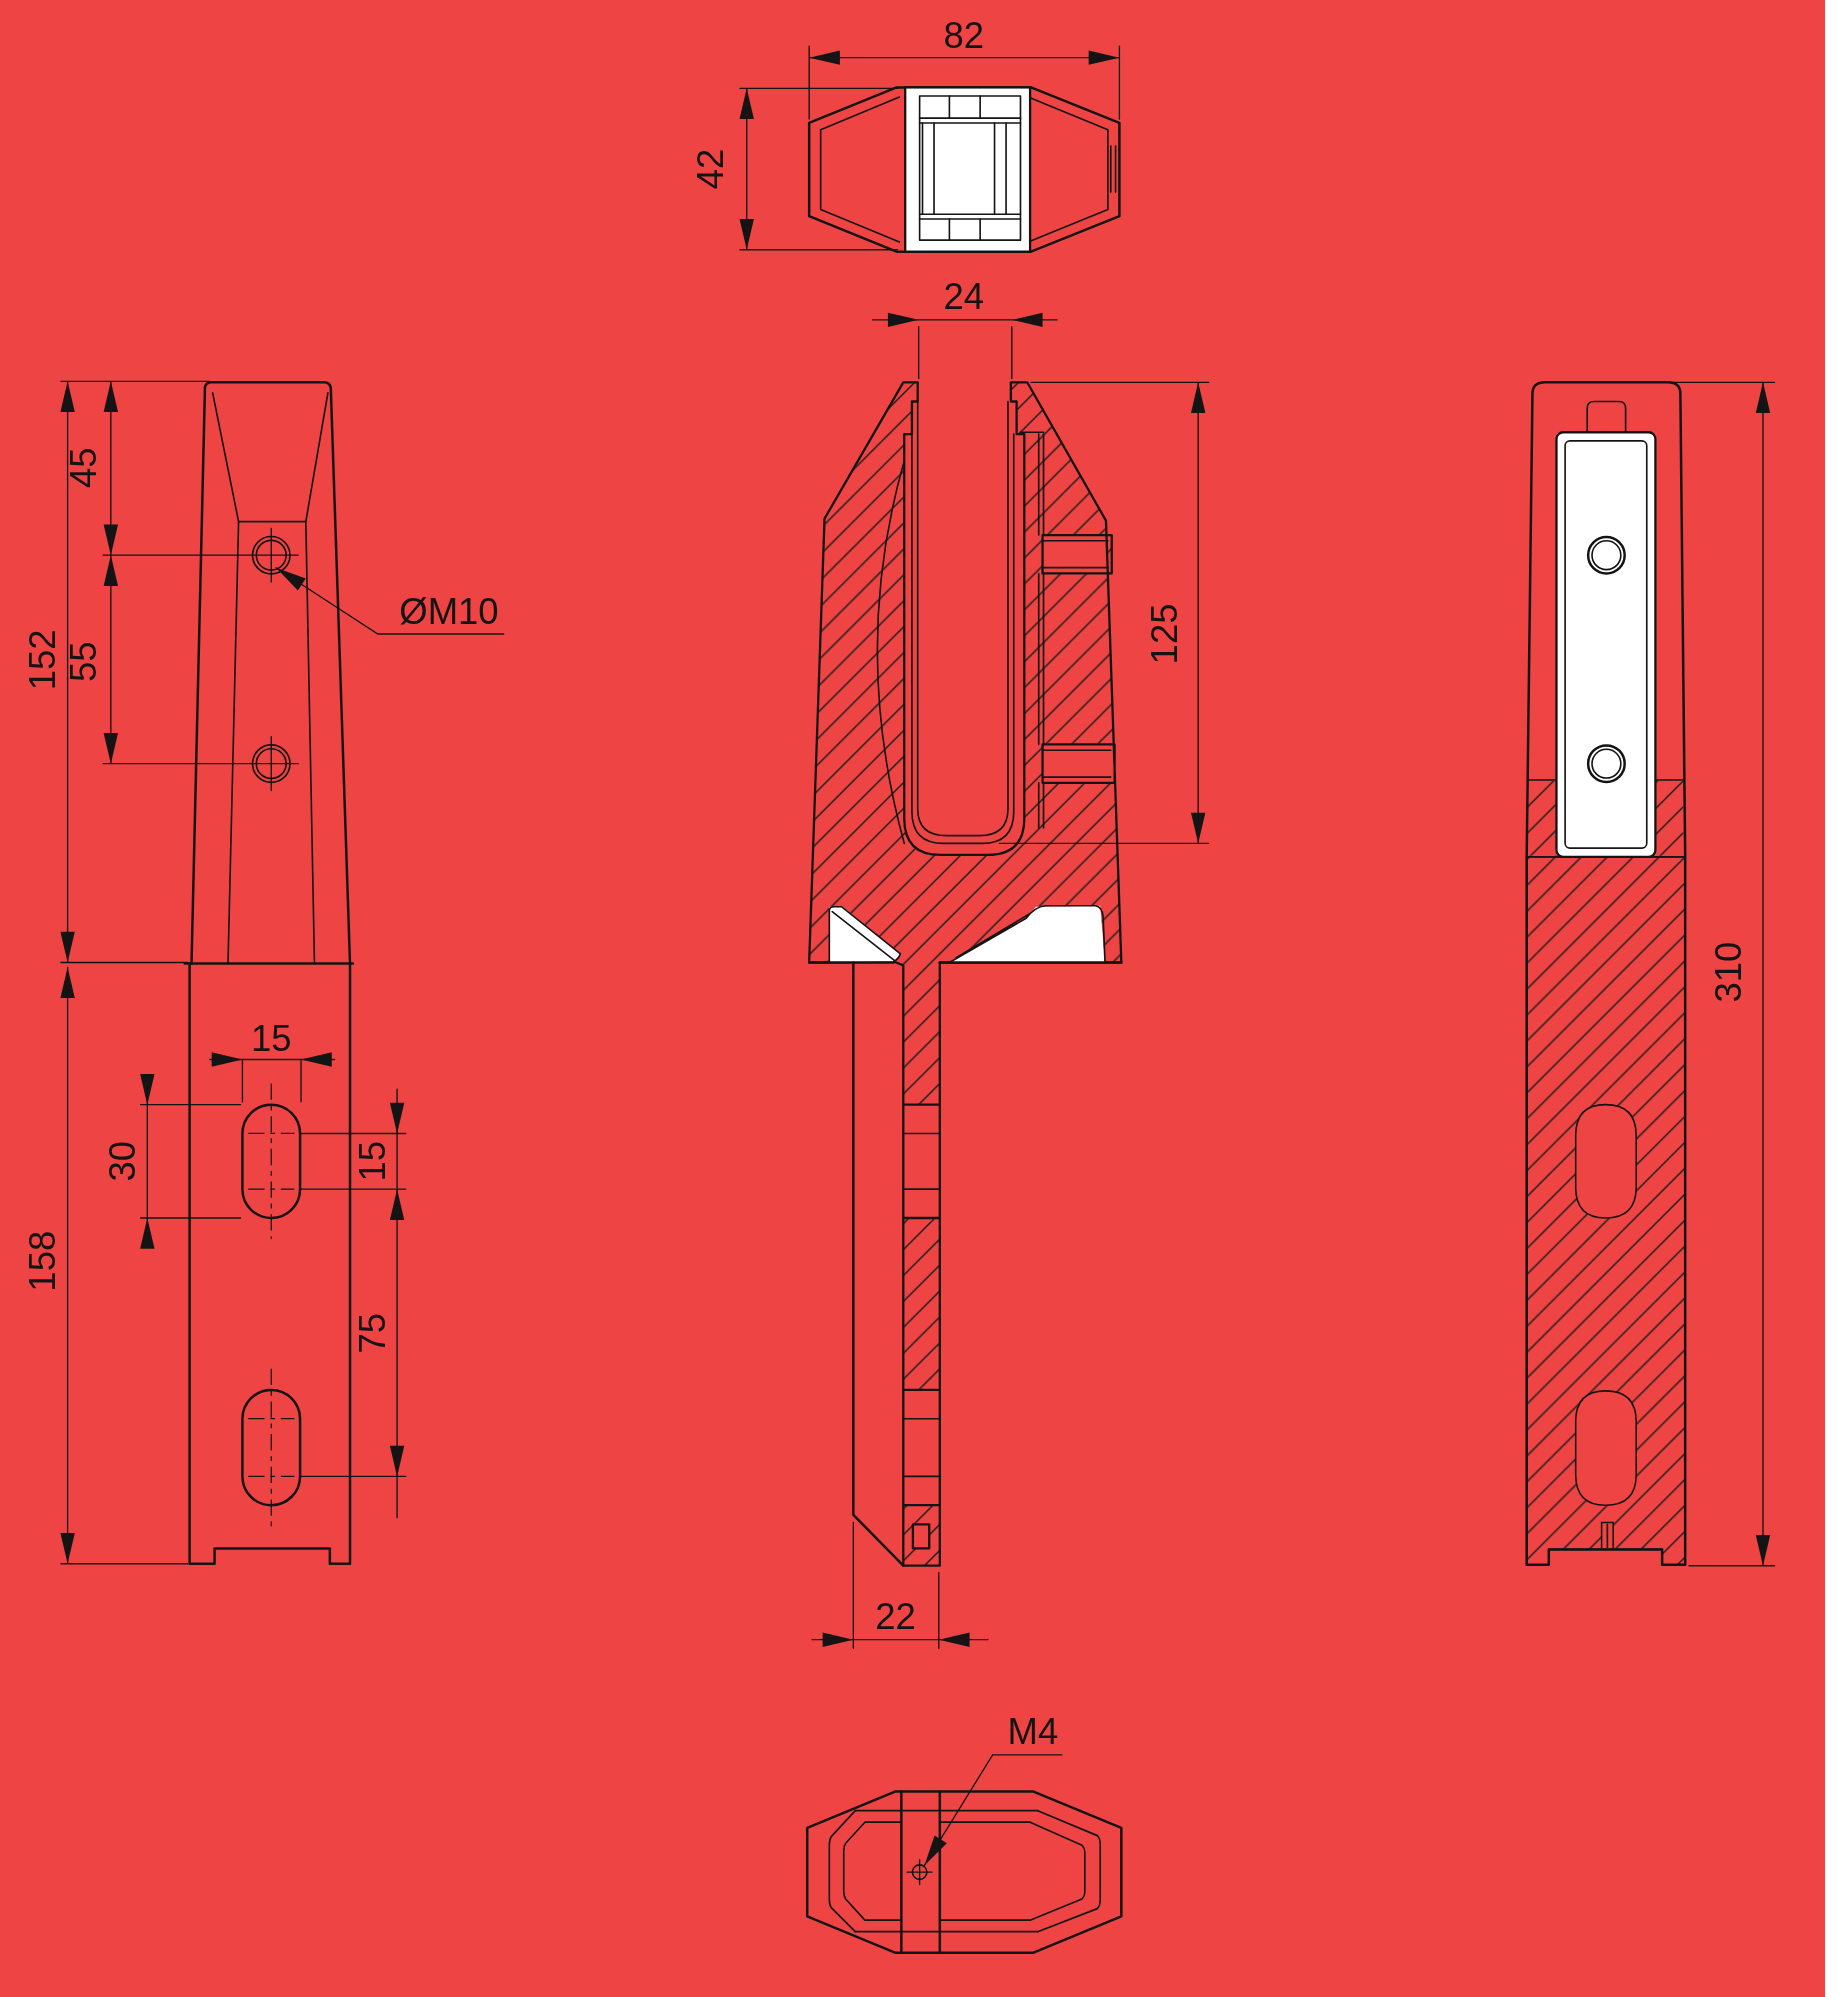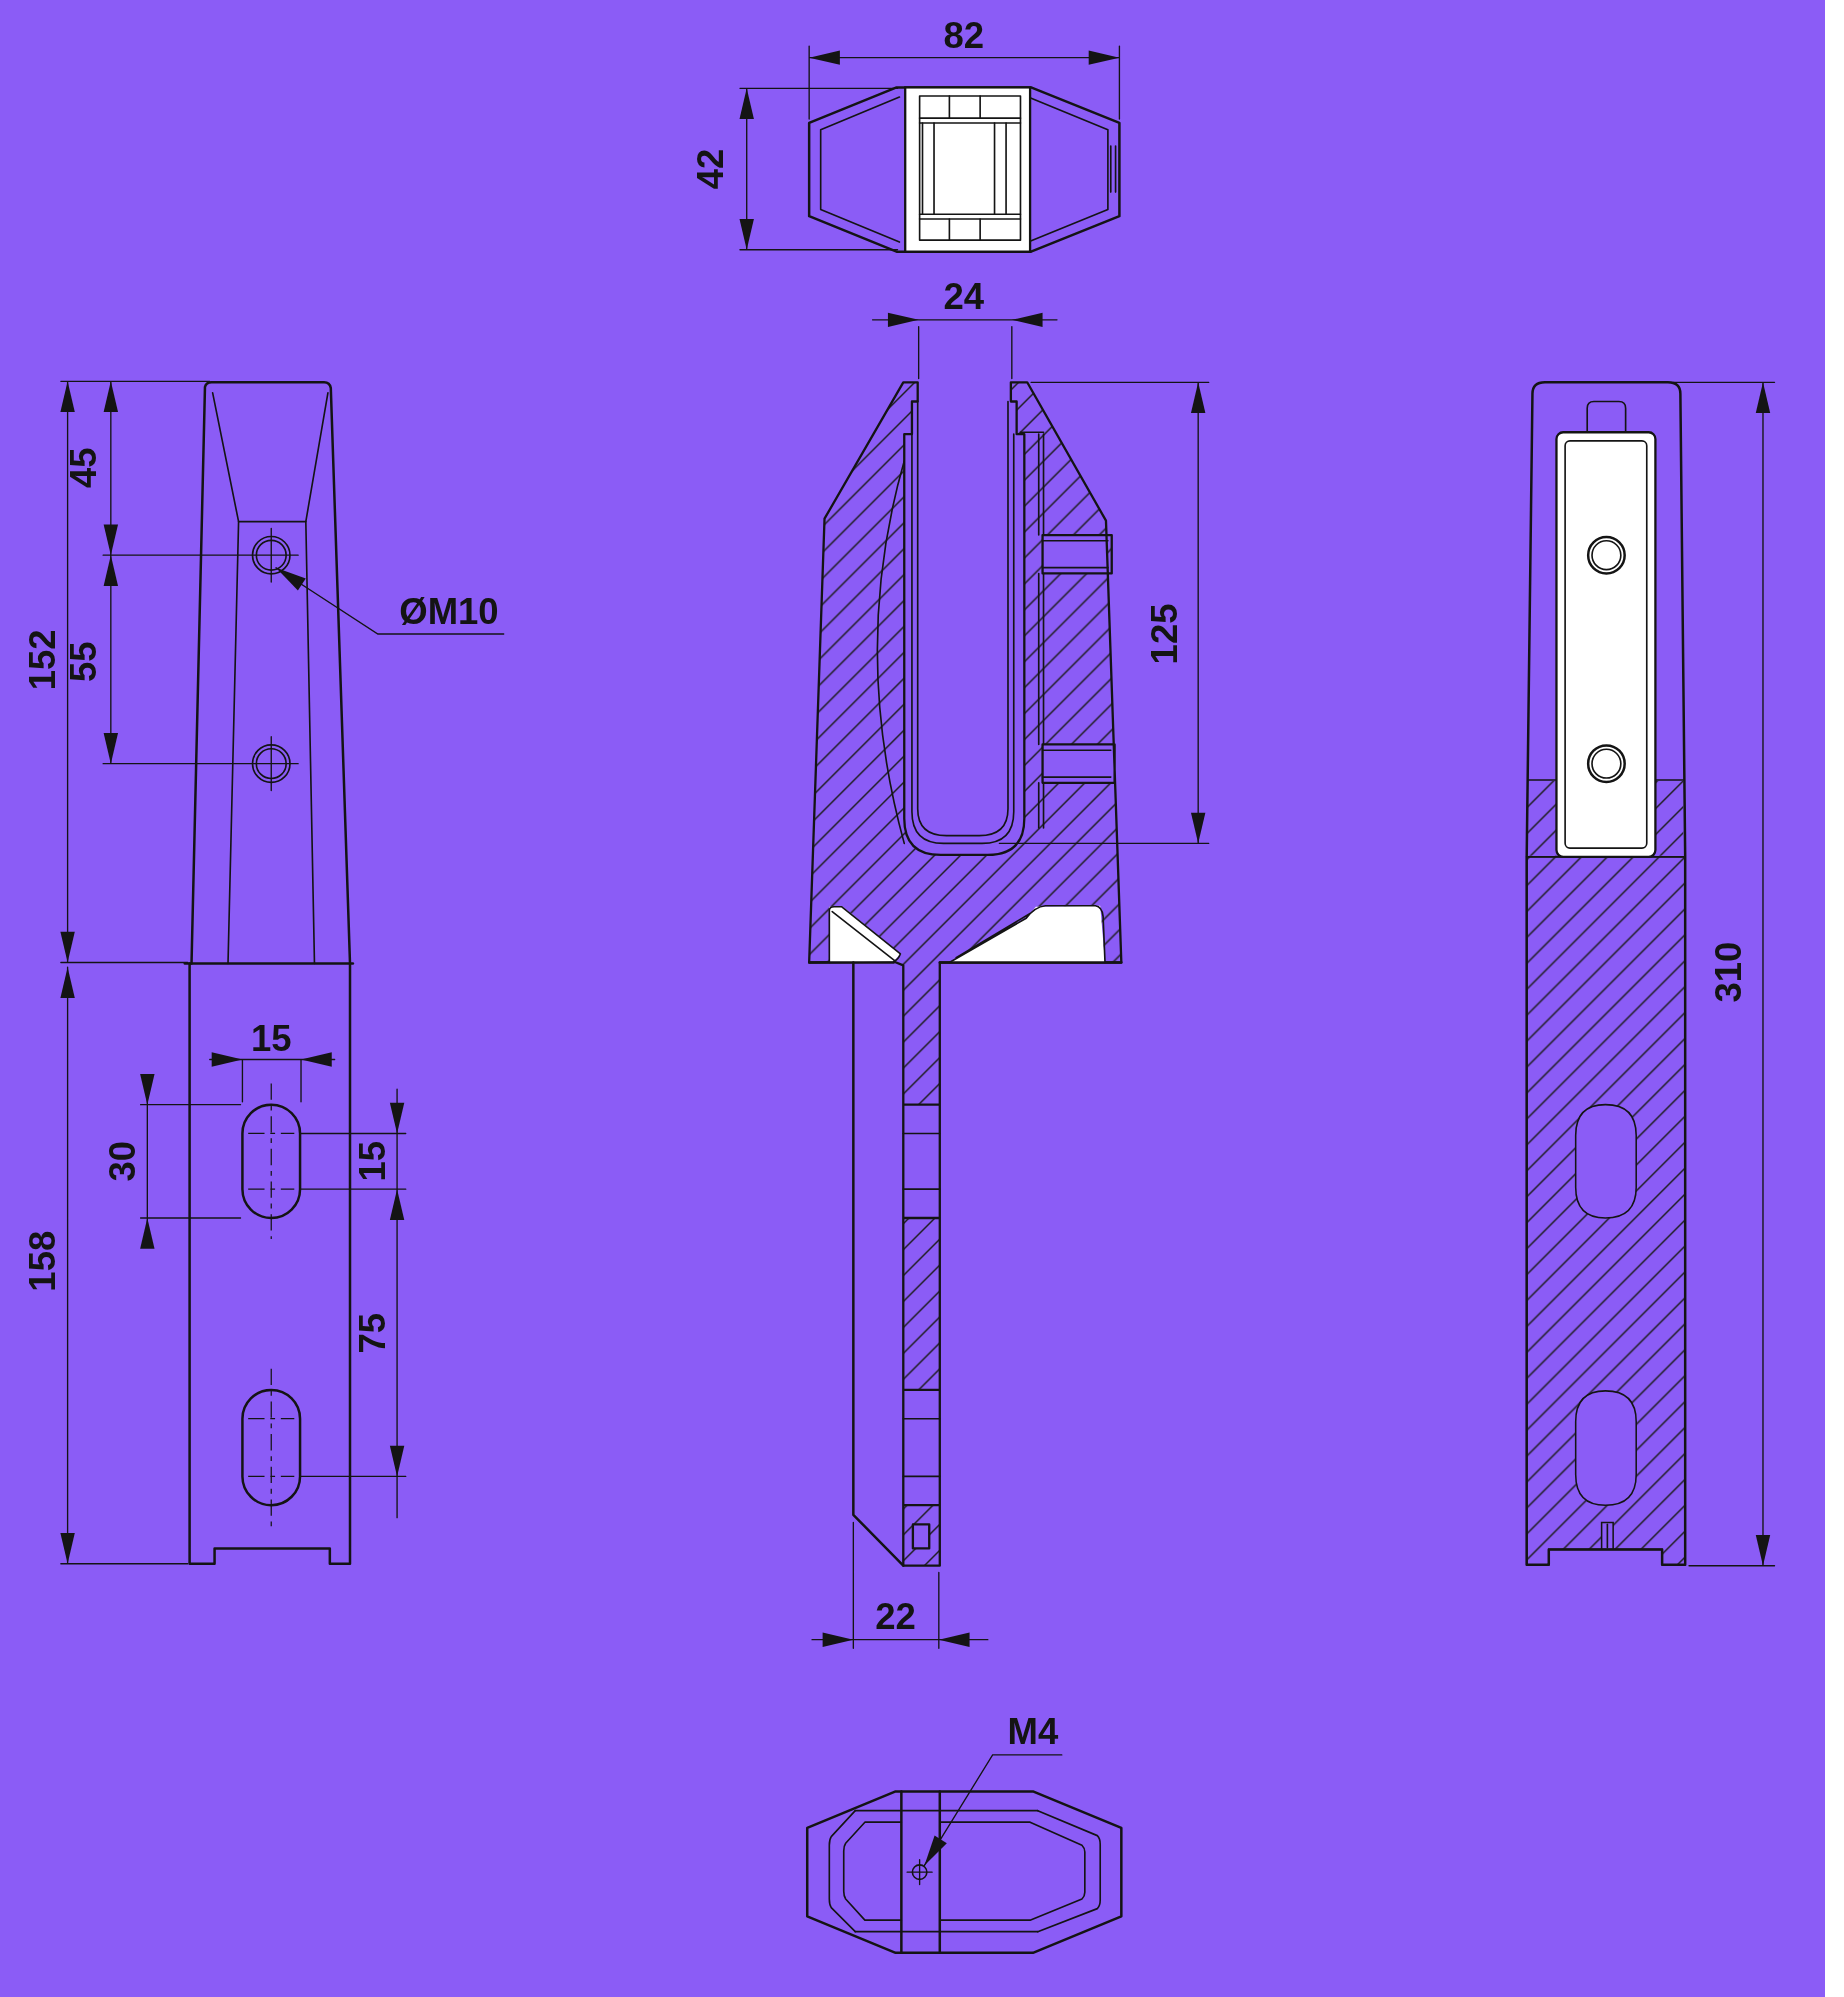--- a/index.html
+++ b/index.html
@@ -1,16 +1,16 @@
 <!DOCTYPE html>
 <html><head>
 <meta charset="utf-8">
 <style>
   html,body{margin:0;padding:0;background:#fff;}
-  .stage{width:1825px;height:1997px;position:relative;background:#8b5cf6;overflow:hidden;font-weight:bold;}
+  .stage{width:1825px;height:1997px;position:relative;background:#ef4444;overflow:hidden;}
   svg{display:block;}
   .ol{stroke:#141414;stroke-width:2.6;fill:none;stroke-linejoin:round;stroke-linecap:round;}
   .ol2{stroke:#141414;stroke-width:1.7;fill:none;stroke-linejoin:round;stroke-linecap:round;}
   .thin{stroke:#141414;stroke-width:1.4;fill:none;stroke-linecap:round;}
   .dash{stroke:#141414;stroke-width:1.3;fill:none;stroke-dasharray:17 6 5 6;}
   .part{fill:url(#hatch);stroke:#141414;stroke-width:2.4;fill-rule:evenodd;stroke-linejoin:round;}
   .hfill{fill:url(#hatch);stroke:#141414;stroke-width:1.6;fill-rule:evenodd;}
   .hfillns{fill:url(#hatch);stroke:none;}
   .wfill{fill:#ffffff;stroke:none;}
   .blk{fill:#ffffff;stroke:#141414;stroke-width:2.4;}

